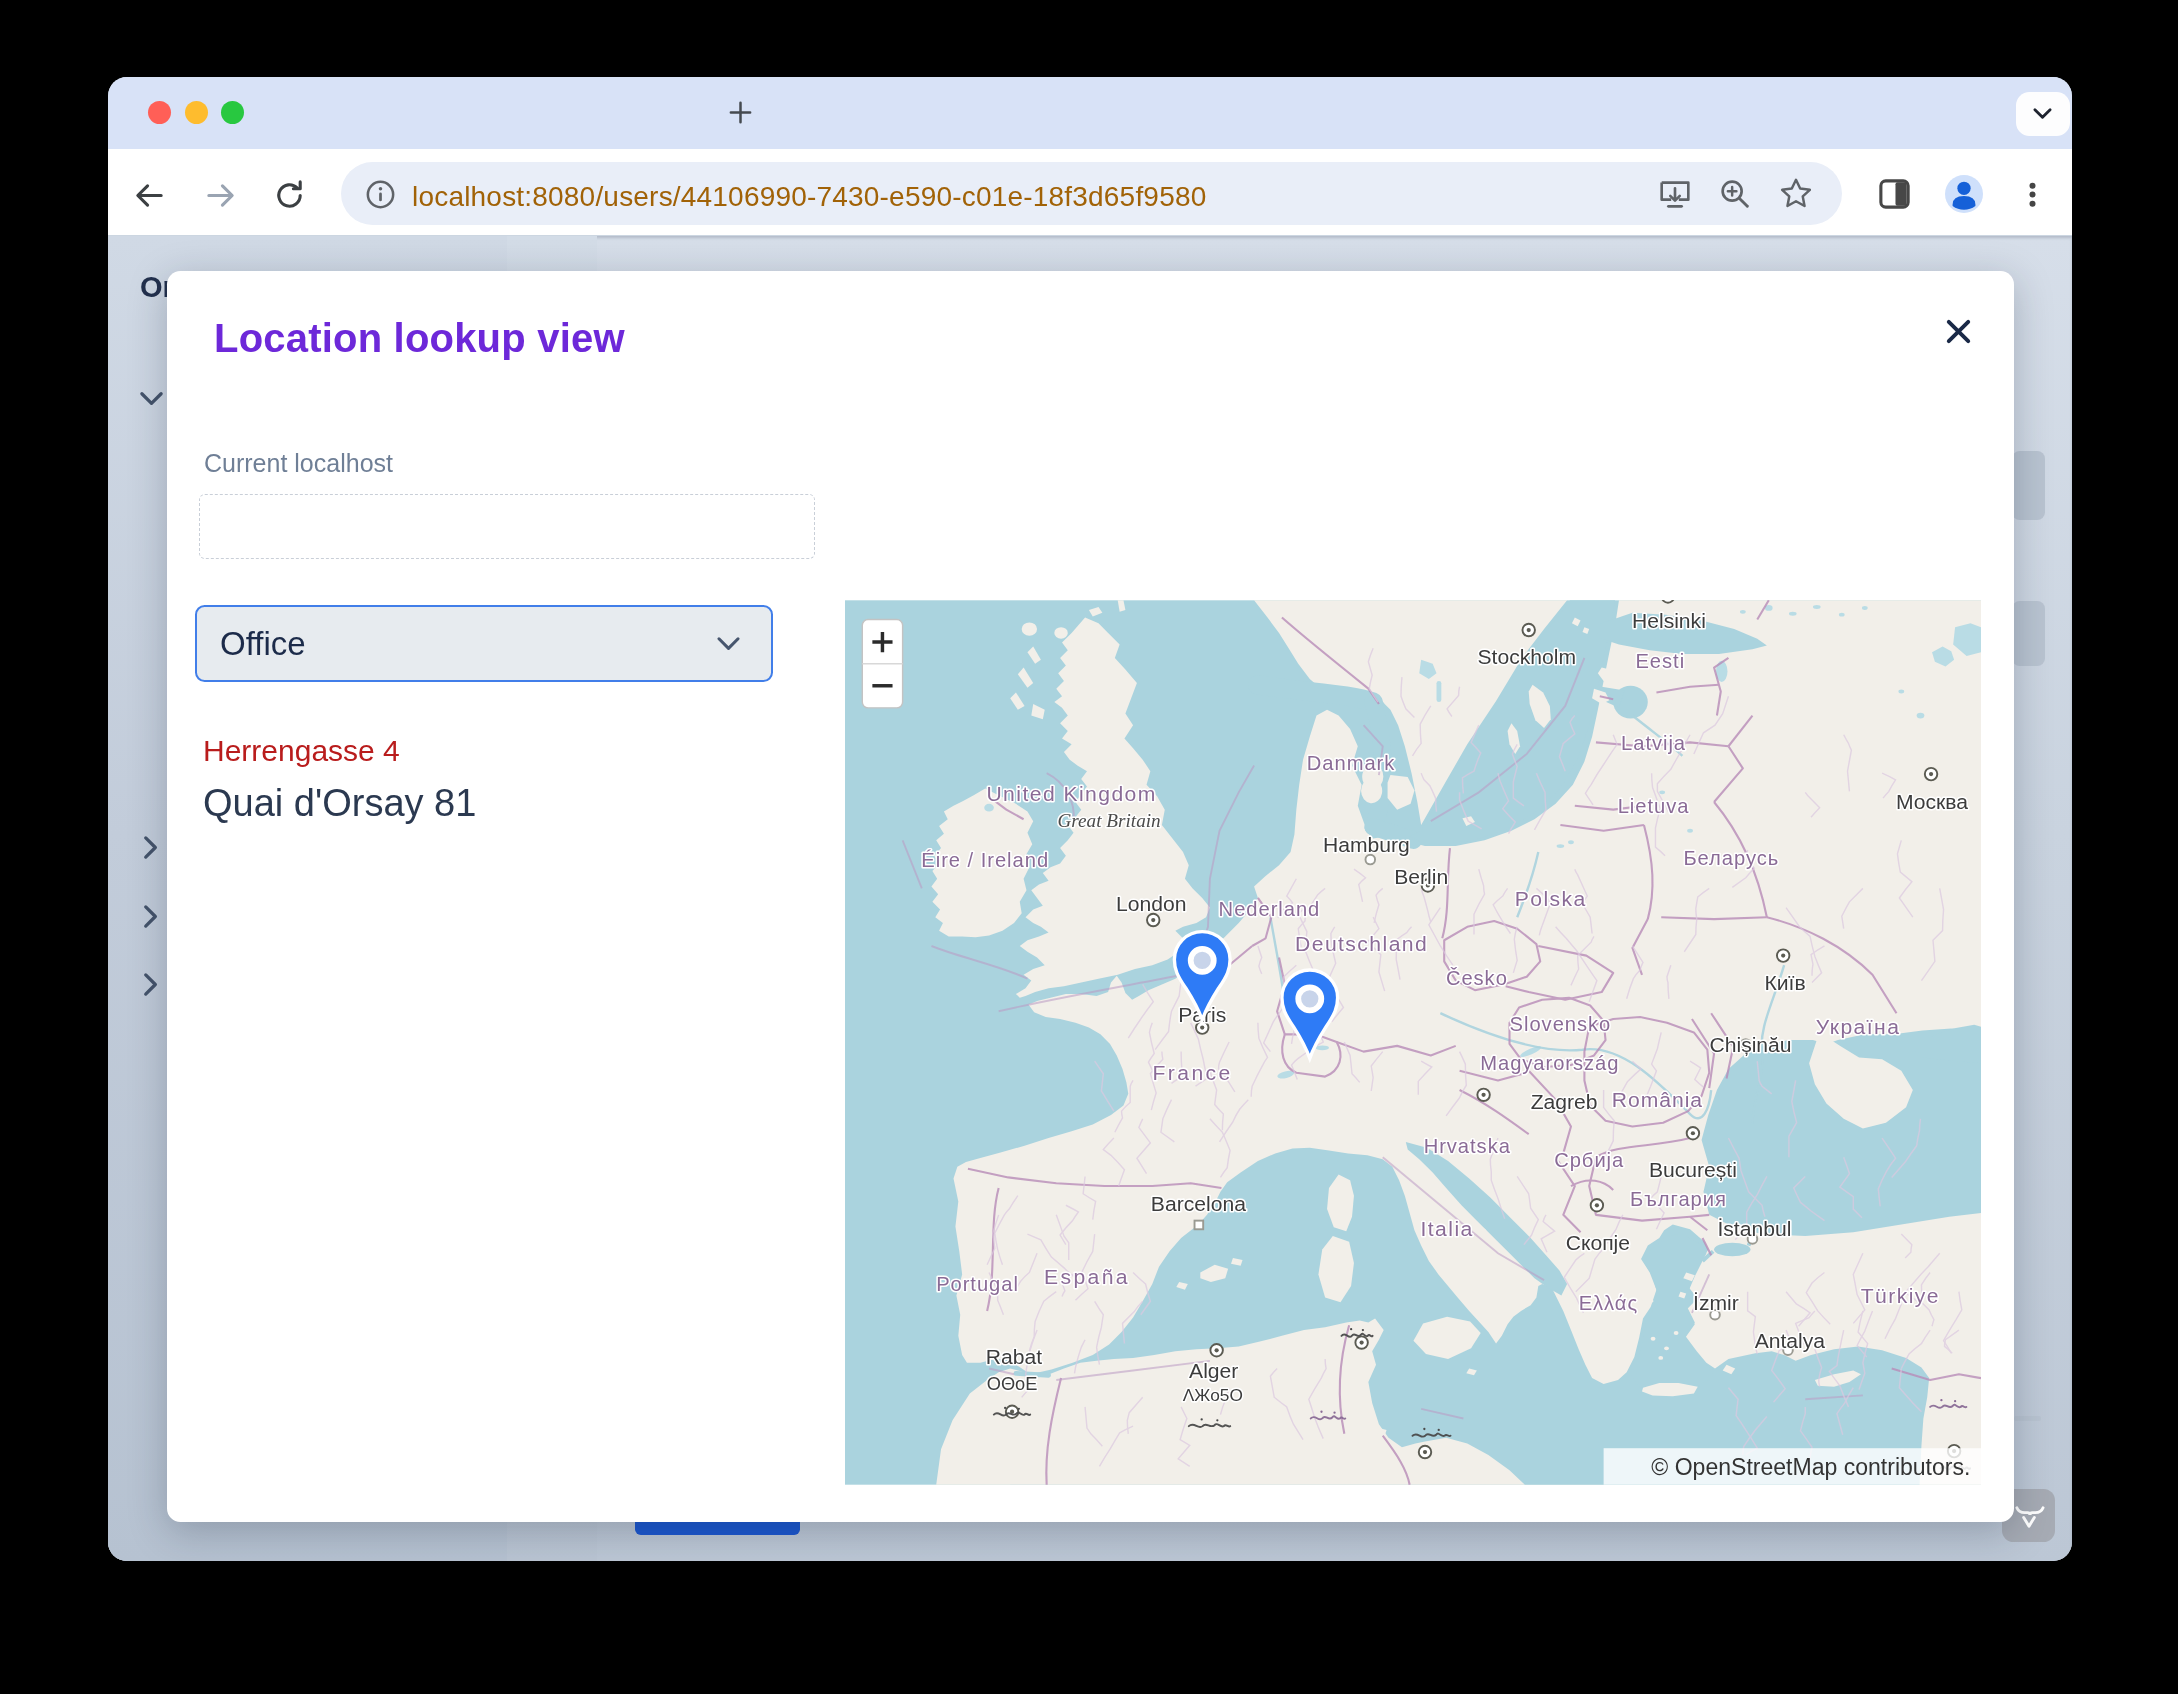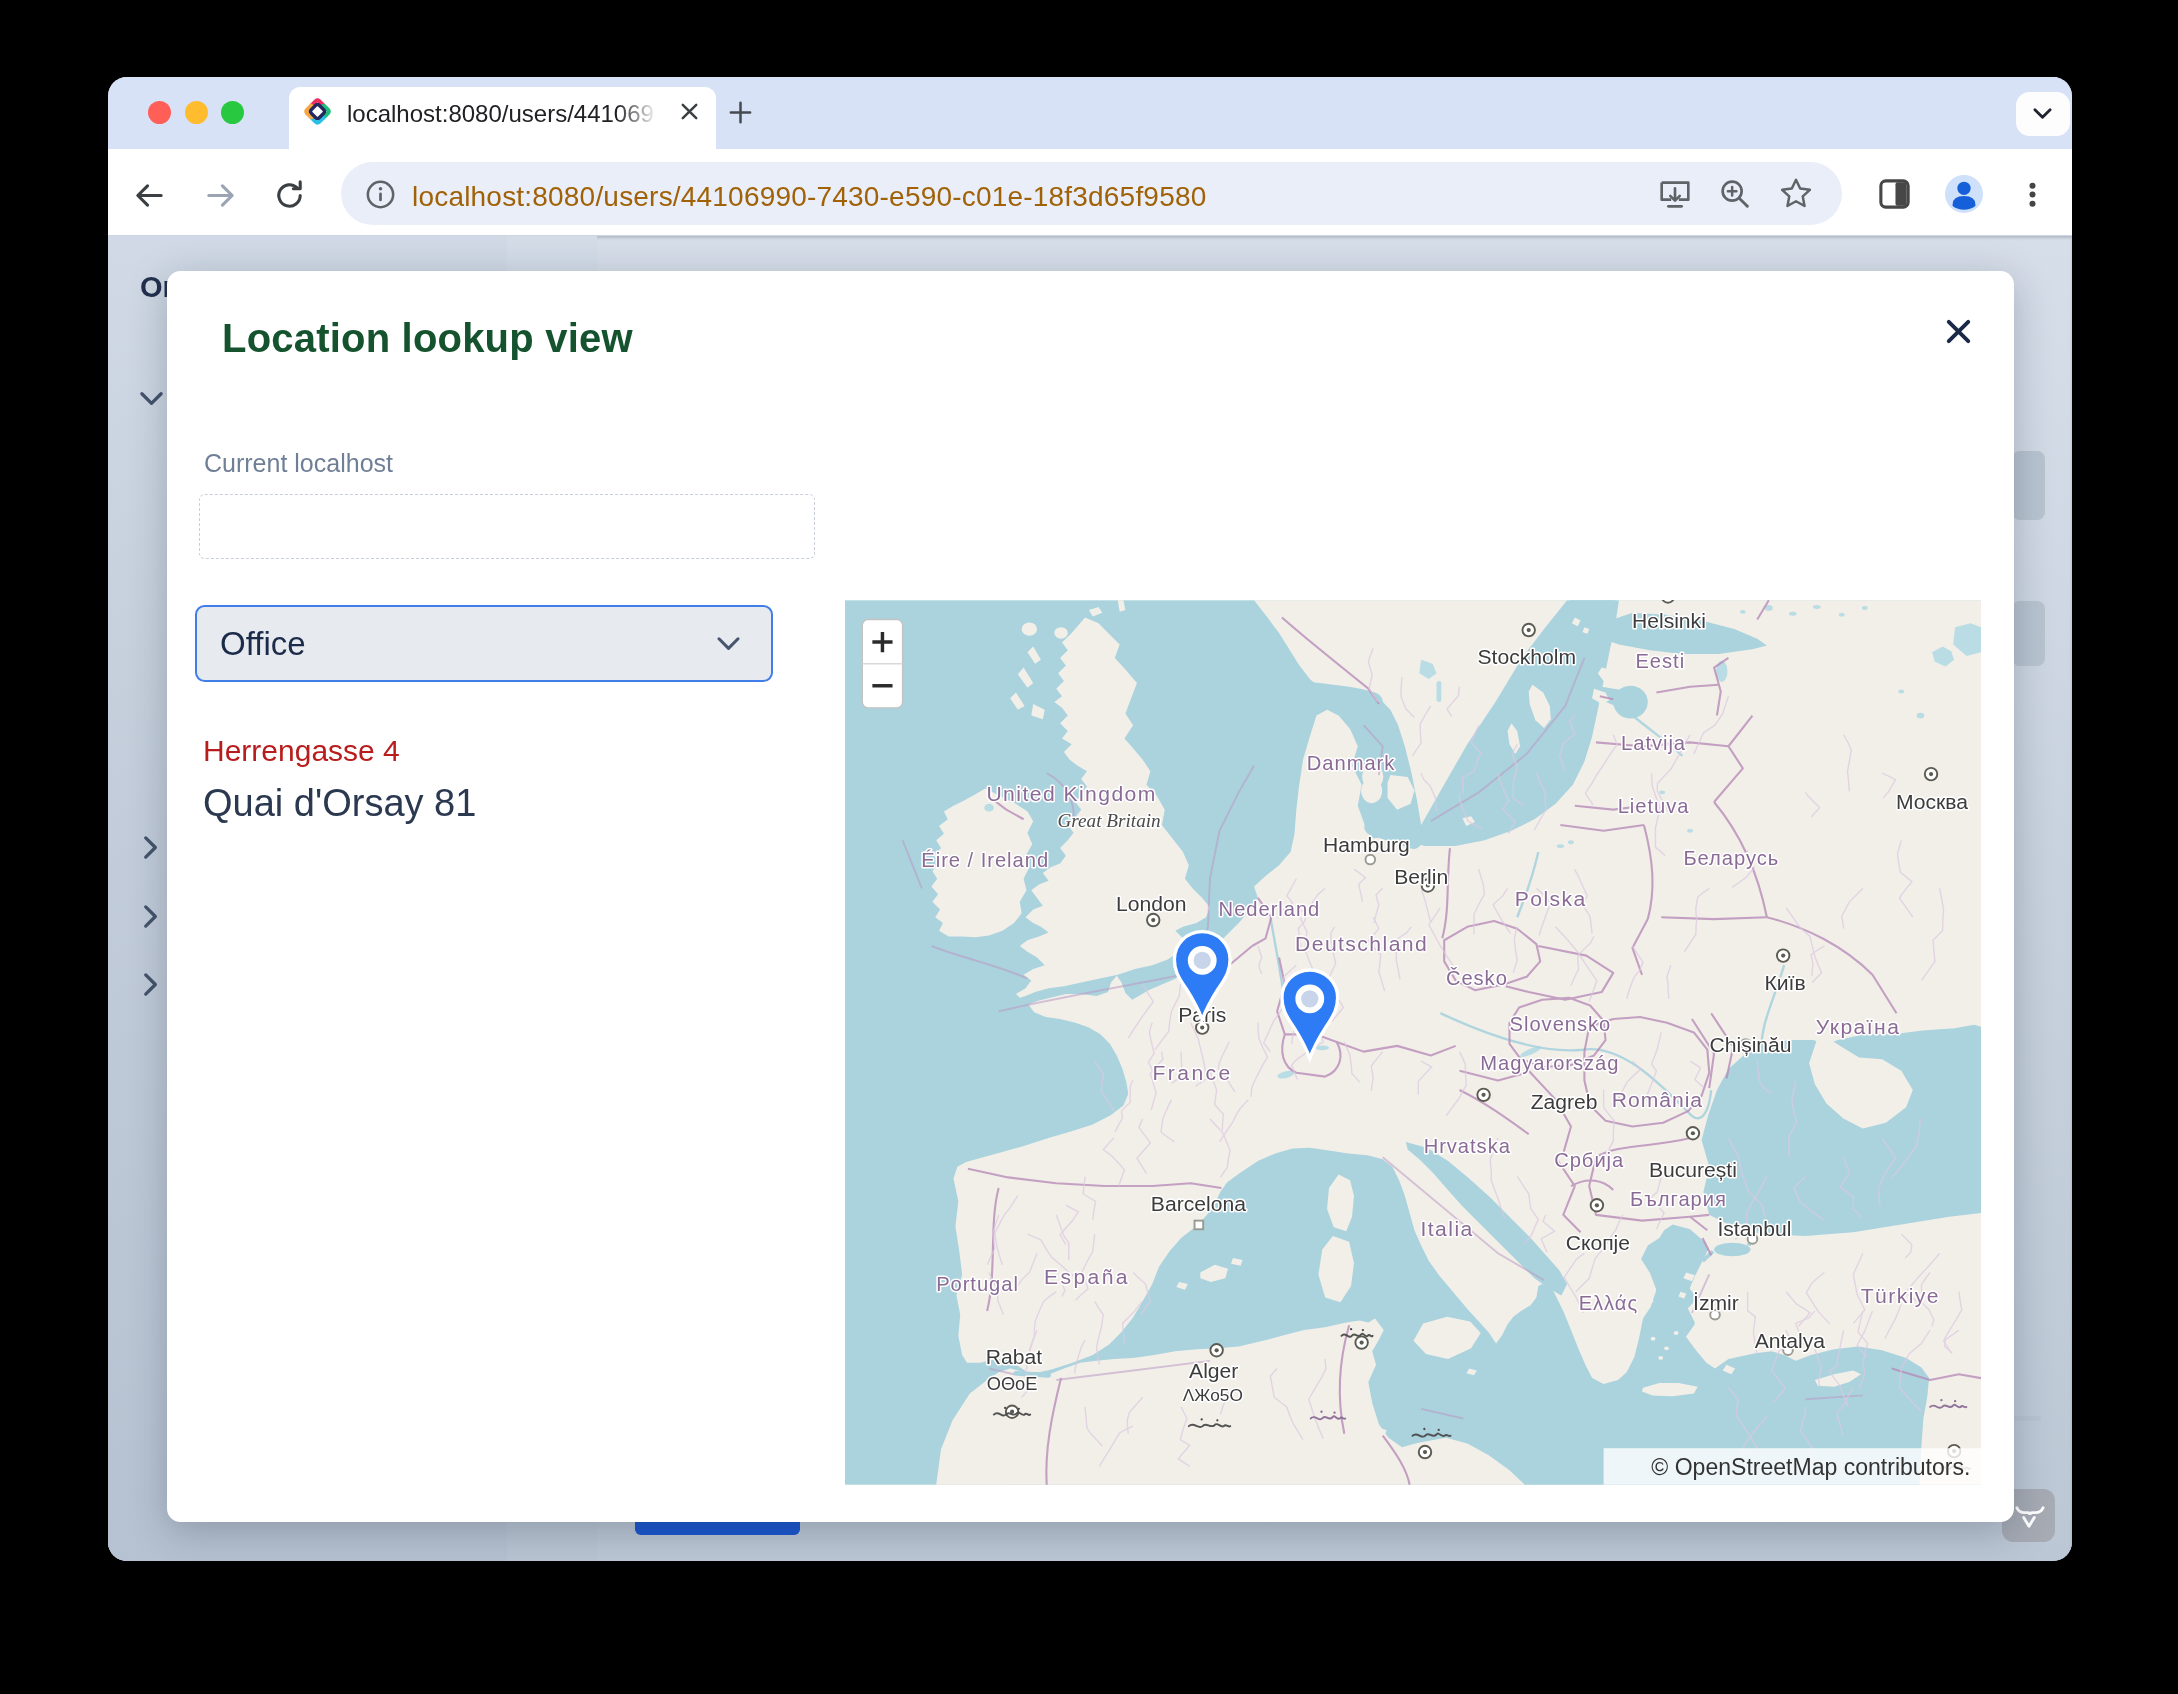--- a/index.html
+++ b/index.html
@@ -31,21 +31,21 @@
     font-size:29px; font-weight:bold; color:#22304d; white-space:nowrap; }
   .grayrect { position:absolute; background:#b9c4d1; border-radius:7.7px; }
   #bluebtn { position:absolute; left:527px; top:1285px; width:165px; height:14.4px;
     background:#1b57d0; border-radius:0 0 5.8px 5.8px; }
   #devtools { position:absolute; left:1894px; top:1253px; width:53px; height:53px;
     background:#a6abb4; border-radius:11.5px; }
   
   #modal { position:absolute; left:59px; top:35px; width:1847px; height:1251px;
     background:#fff; border-radius:13.4px; box-shadow:0 9.6px 38px rgba(20,30,50,0.25); }
   #mtitle { position:absolute; left:47px; top:45px; font-size:40px; font-weight:bold;
-    color:#14532d; letter-spacing:0.2px;margin-left:8px; }
+    color:#6d28d9; letter-spacing:0.2px; }
   #mlabel { position:absolute; left:37px; top:178px; font-size:25px; color:#6f7f96; }
   #dashed { position:absolute; left:32px; top:223px; width:616px; height:65px;
     border:1.9px dashed #c9cfd8; border-radius:5.8px; }
   #select { position:absolute; left:28px; top:334px; width:578px; height:77px;
     border:2.9px solid #417ee9; border-radius:9.6px; background:#e7ebef; }
   #seltext { position:absolute; left:23px; top:18px; font-size:33px; color:#1c2b4a; }
   #addr1 { position:absolute; left:36px; top:463px; font-size:30px; color:#b91c1c; }
   #addr2 { position:absolute; left:36px; top:511px; font-size:38px; color:#2b3950; }
   #mapbox { position:absolute; left:678px; top:329px; width:1136px; height:885px; overflow:hidden; }
   svg { display:block; }
@@ -53,35 +53,20 @@
 </style>
 </head>
 <body>
 <div id="page">
 <div id="win">
 
   <div id="tabbar">
     <div class="tl" style="left:40px; background:#ff5f57;"></div>
     <div class="tl" style="left:77px; background:#febc2e;"></div>
     <div class="tl" style="left:113px; background:#28c840;"></div>
-    <div id="tab">
-      <svg class="ico" style="left:12.5px; top:9.6px;" width="31" height="31" viewBox="0 0 32 32">
-        <g fill="none" stroke-linecap="round" stroke-linejoin="round" stroke-width="4.2">
-          <path d="M10,9.5 L14.2,5.3 Q16,3.6 17.8,5.3 L22,9.5" stroke="#ee2e5f"></path>
-          <path d="M22.5,10 L26.7,14.2 Q28.4,16 26.7,17.8 L22.5,22" stroke="#1cbe7a"></path>
-          <path d="M22,22.5 L17.8,26.7 Q16,28.4 14.2,26.7 L10,22.5" stroke="#28c0e6"></path>
-          <path d="M9.5,22 L5.3,17.8 Q3.6,16 5.3,14.2 L9.5,10" stroke="#f6a741"></path>
-          <rect x="10.2" y="10.2" width="11.6" height="11.6" rx="2.5" transform="rotate(45 16 16)" stroke="#232960" stroke-width="3.4"></rect>
-        </g>
-      </svg>
-      <div id="tabtitle">localhost:8080/users/441069</div>
-      <svg class="ico" style="left:388px; top:12.5px;" width="25" height="25" viewBox="0 0 26 26">
-        <path d="M6,6 L20,20 M20,6 L6,20" stroke="#3c4043" stroke-width="2.6" stroke-linecap="round"></path>
-      </svg>
-    </div>
     <svg class="ico" style="left:619px; top:22px;" width="27" height="27" viewBox="0 0 28 28">
       <path d="M14,4 V24 M4,14 H24" stroke="#454a50" stroke-width="2.6" stroke-linecap="round"></path>
     </svg>
     <div style="position:absolute; left:1908px; top:15.4px; width:54px; height:44px; background:#fdfdfe; border-radius:13.4px;"></div>
     <svg class="ico" style="left:1919px; top:28px;" width="31" height="19" viewBox="0 0 32 20">
       <path d="M8,5 L16,13 L24,5" stroke="#1f2430" stroke-width="3" fill="none" stroke-linecap="round" stroke-linejoin="round"></path>
     </svg>
   </div>
 
   <div id="toolbar">

